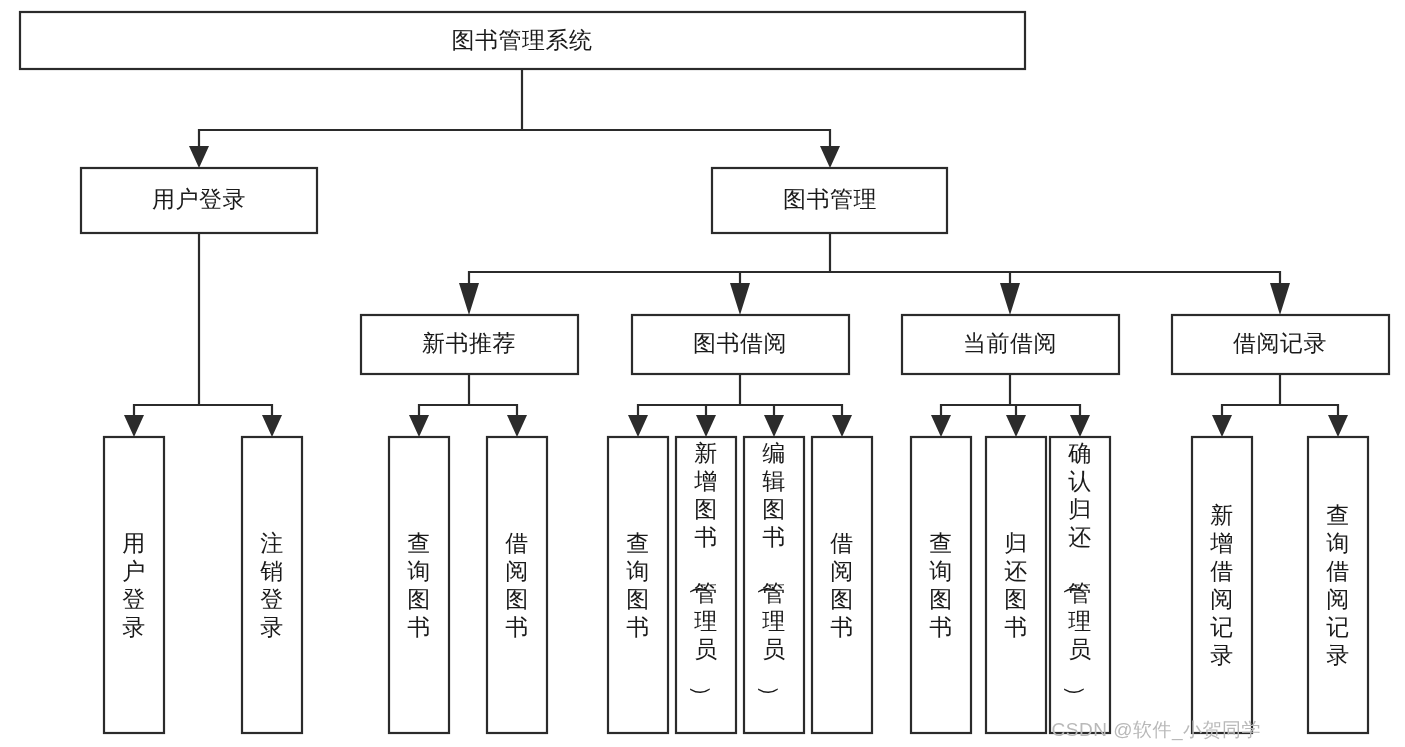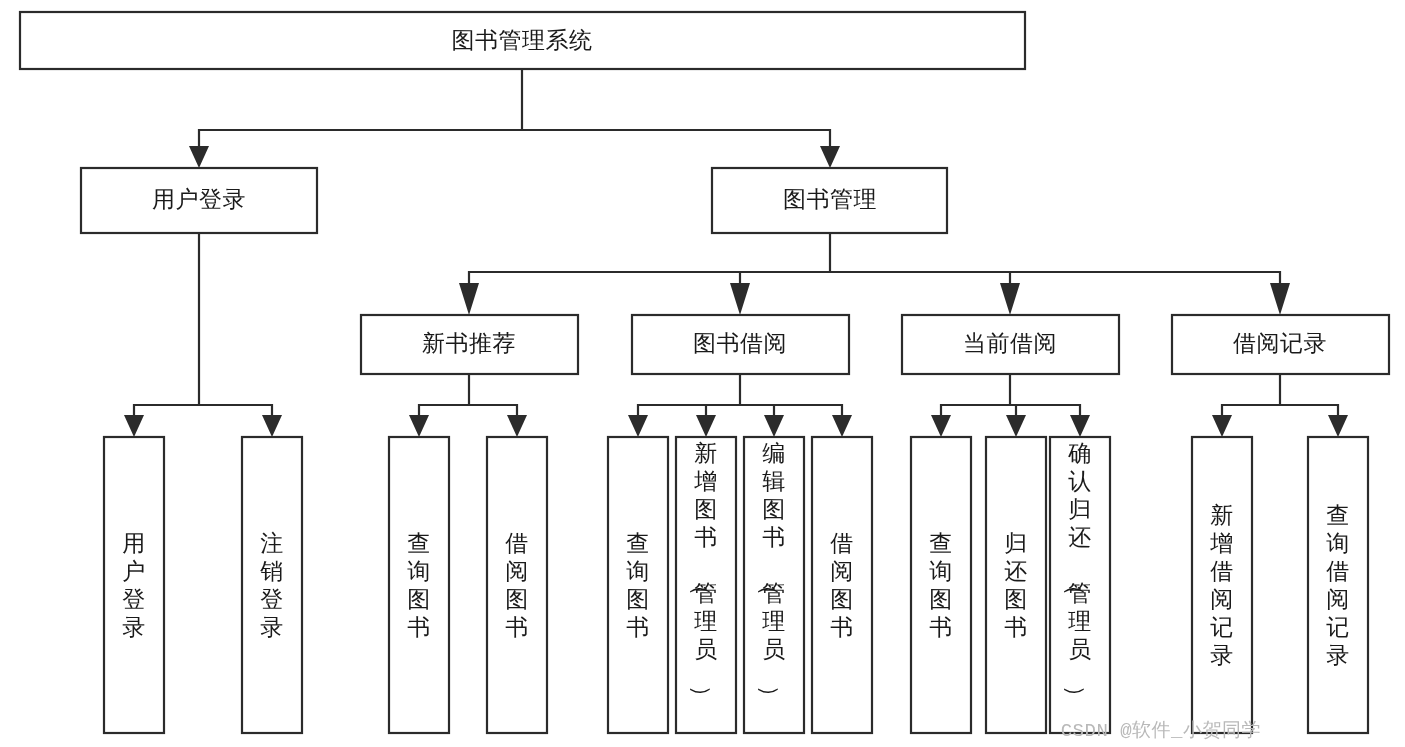--- a/index.html
+++ b/index.html
@@ -53,21 +53,21 @@
     stroke-linecap: square;
   }
   .arrow-head {
     fill: #2b2b2b;
     stroke: none;
   }
   .watermark-text {
     position: absolute;
     right: 8px;
     bottom: 4px;
-    font-family: Liberation Mono, monospace;
+    font-family: Liberation Sans, sans-serif;
     font-size: 19px;
     color: #b9b9b9;
     white-space: nowrap;
     letter-spacing: 0.5px;
   }
 </style>
 </head>
 <body>
 
 <div id="diagram-root">

